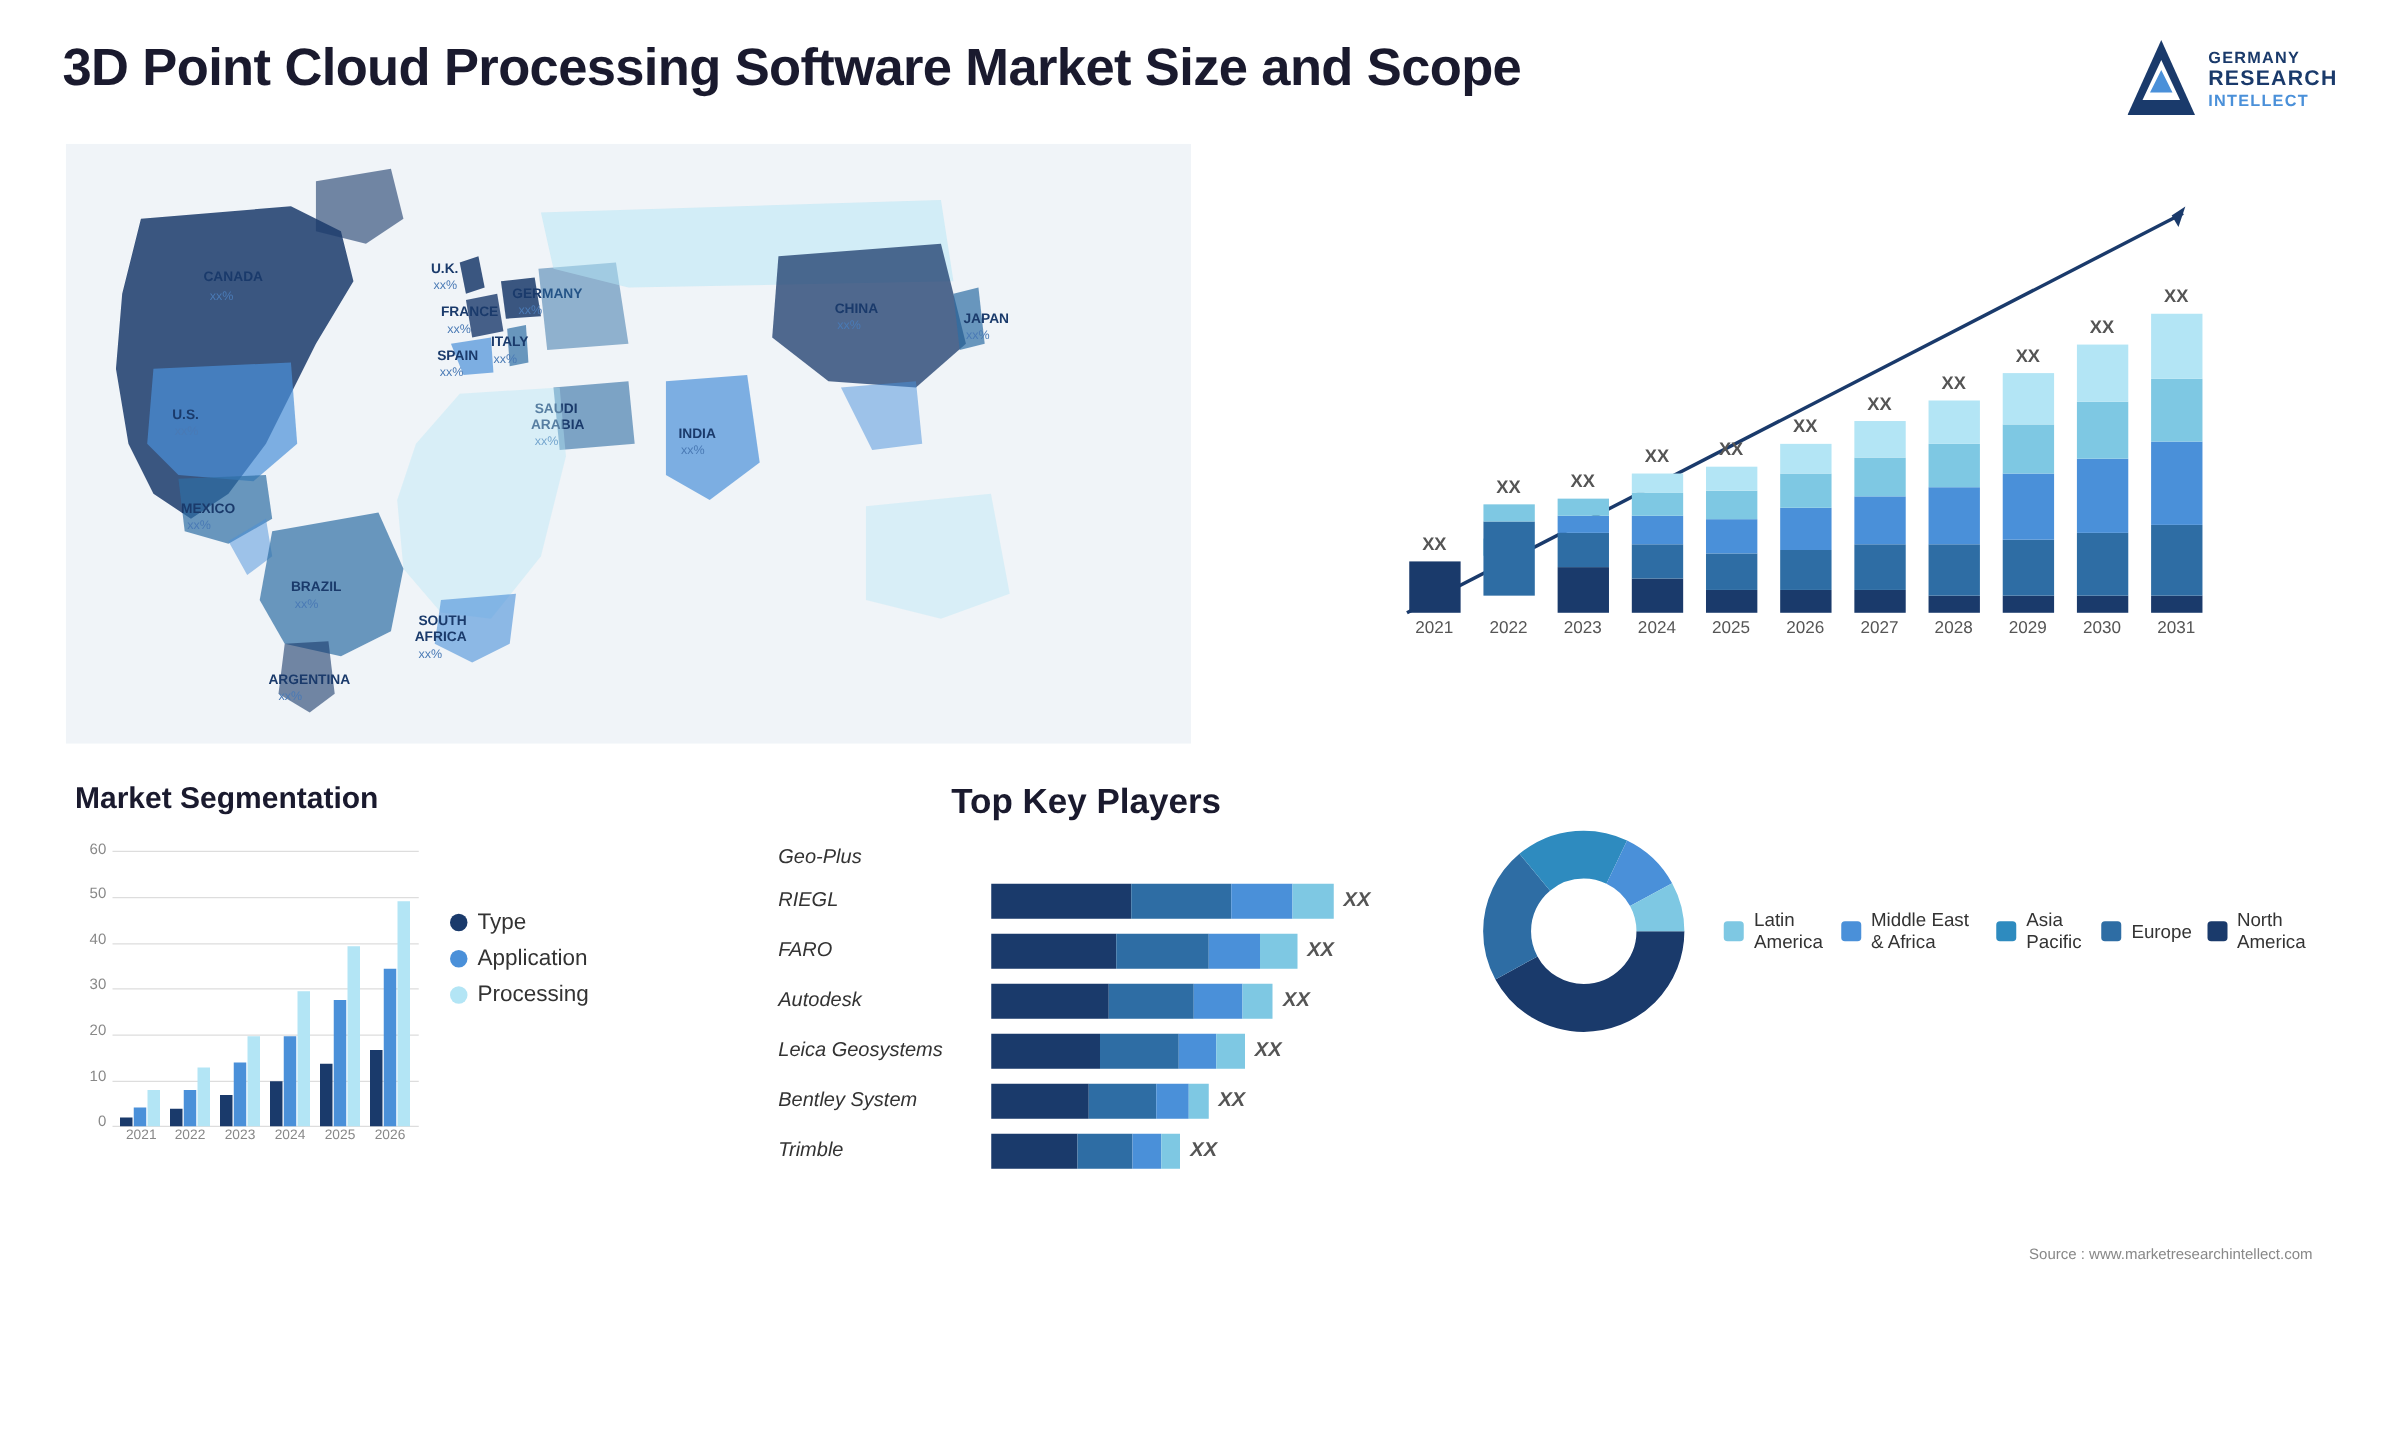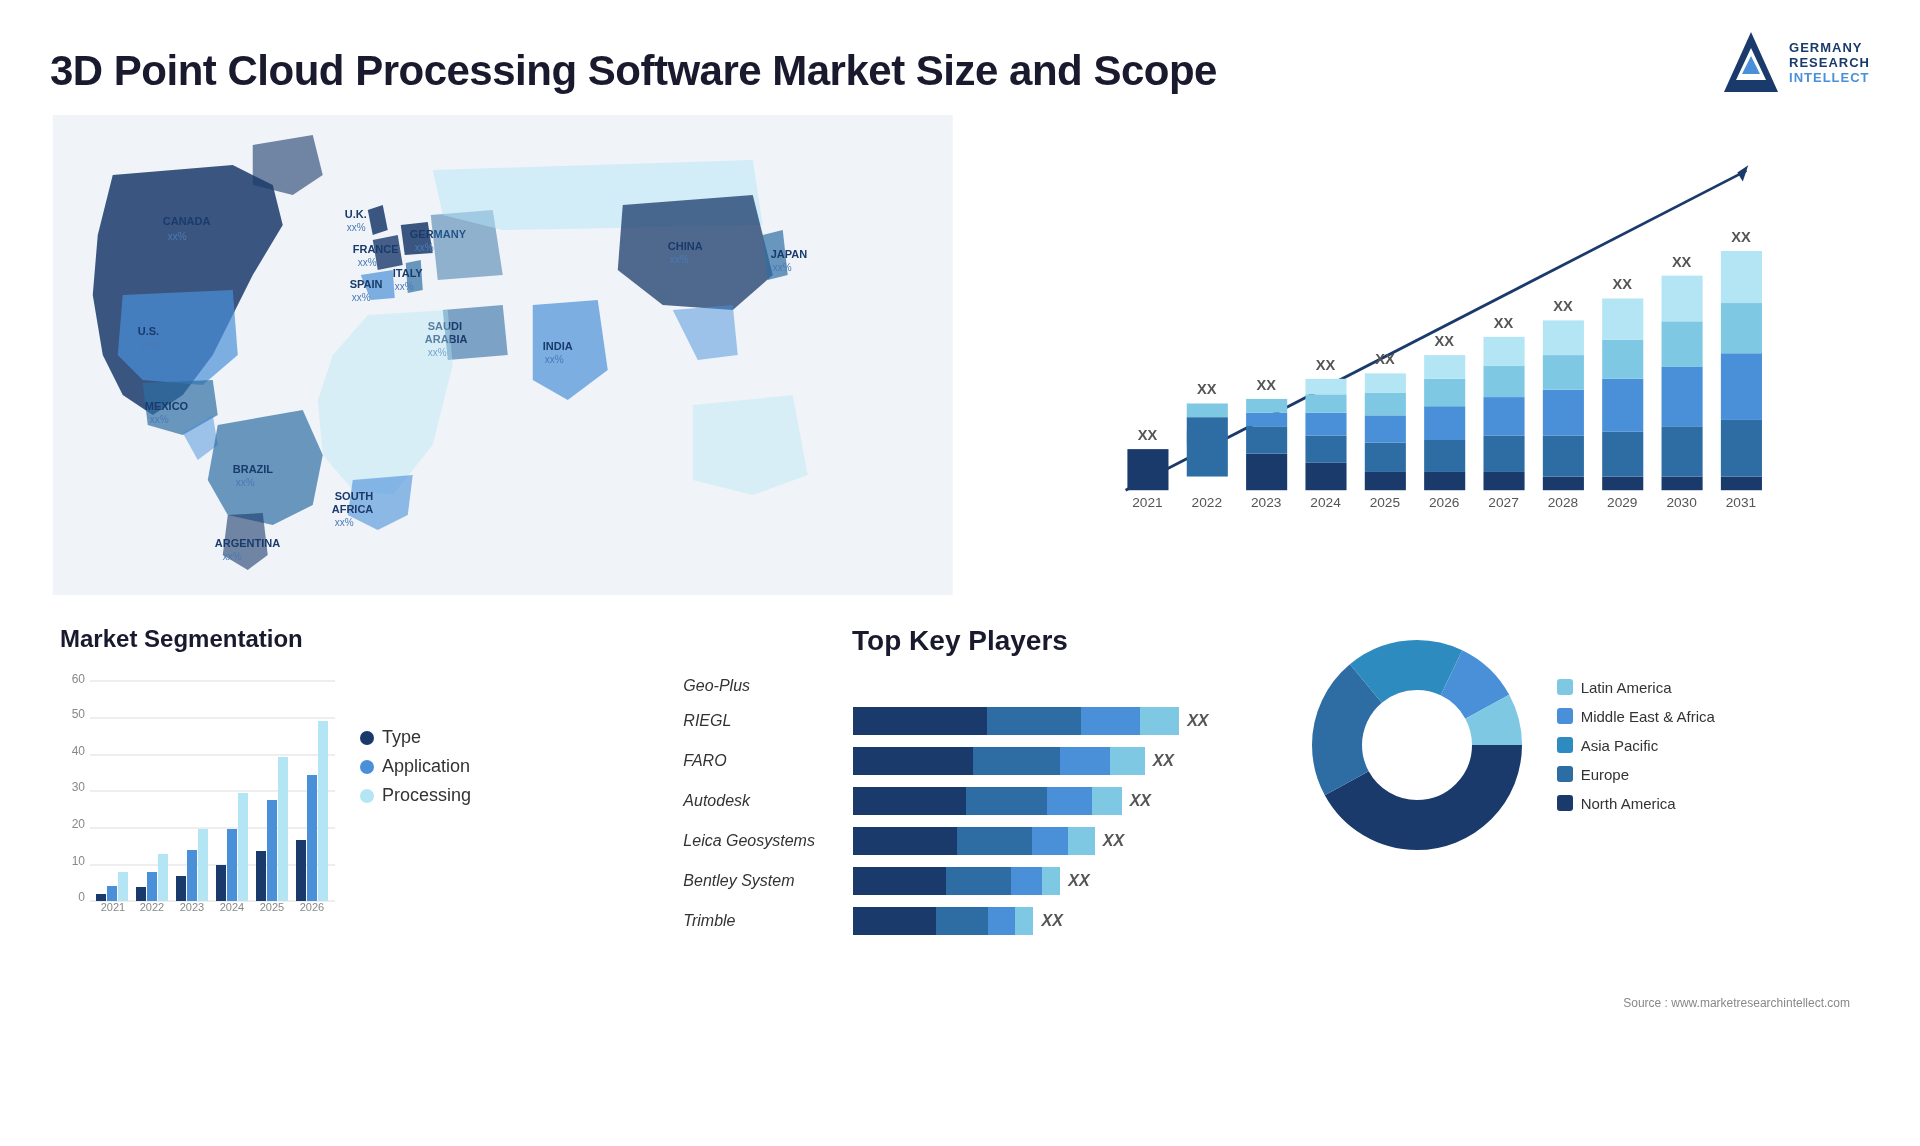--- a/index.html
+++ b/index.html
@@ -16,41 +16,41 @@
       width: 1920px;
       height: 1146px;
       padding: 30px 50px;
       position: relative;
     }
 
     
     .header {
       display: flex;
       justify-content: space-between;
-      align-items: flex-end;
+      align-items: flex-start;
       margin-bottom: 20px;
     }
     .page-title {
       font-size: 42px;
       font-weight: 600;
       color: #1a1a2e;
       letter-spacing: -0.5px;
     }
     .logo-container {
       display: flex;
       align-items: center;
       gap: 10px;
     }
     .logo-text-block {
       display: flex;
       flex-direction: column;
       align-items: flex-start;
     }
     .logo-text-market { font-size: 13px; font-weight: 800; color: #1a3a6b; letter-spacing: 1px; }
-    .logo-text-research { font-size: 13px; font-weight: 800; color: #1a3a6b; letter-spacing: 1px; }
+    .logo-text-research { font-size: 17px; font-weight: 800; color: #1a3a6b; letter-spacing: 1px; }
     .logo-text-intellect { font-size: 13px; font-weight: 800; color: #4a90d9; letter-spacing: 1px; }
 
     
     .map-section {
       background: #fff;
       position: relative;
       height: 480px;
     }
 
     
@@ -549,21 +549,21 @@
 
           <circle cx="120" cy="120" r="80" fill="none" stroke="#1a3a6b" stroke-width="50" stroke-dasharray="211 503" stroke-dashoffset="0"></circle>
           <circle cx="120" cy="120" r="80" fill="none" stroke="#2e6da4" stroke-width="50" stroke-dasharray="110 503" stroke-dashoffset="-211"></circle>
           <circle cx="120" cy="120" r="80" fill="none" stroke="#2e8bbf" stroke-width="50" stroke-dasharray="91 503" stroke-dashoffset="-321"></circle>
           <circle cx="120" cy="120" r="80" fill="none" stroke="#4a90d9" stroke-width="50" stroke-dasharray="50 503" stroke-dashoffset="-412"></circle>
           <circle cx="120" cy="120" r="80" fill="none" stroke="#7ec8e3" stroke-width="50" stroke-dasharray="41 503" stroke-dashoffset="-462"></circle>
 
           <circle cx="120" cy="120" r="45" fill="white"></circle>
         </svg>
 
-        <div style="display:flex; flex-direction:column; gap:12px;">
+        <div style="display:flex; flex-direction:row; gap:12px;">
           <div class="donut-legend-item">
             <div class="donut-legend-color" style="background:#7ec8e3;"></div>
             <span>Latin America</span>
           </div>
           <div class="donut-legend-item">
             <div class="donut-legend-color" style="background:#4a90d9;"></div>
             <span>Middle East &amp; Africa</span>
           </div>
           <div class="donut-legend-item">
             <div class="donut-legend-color" style="background:#2e8bbf;"></div>

